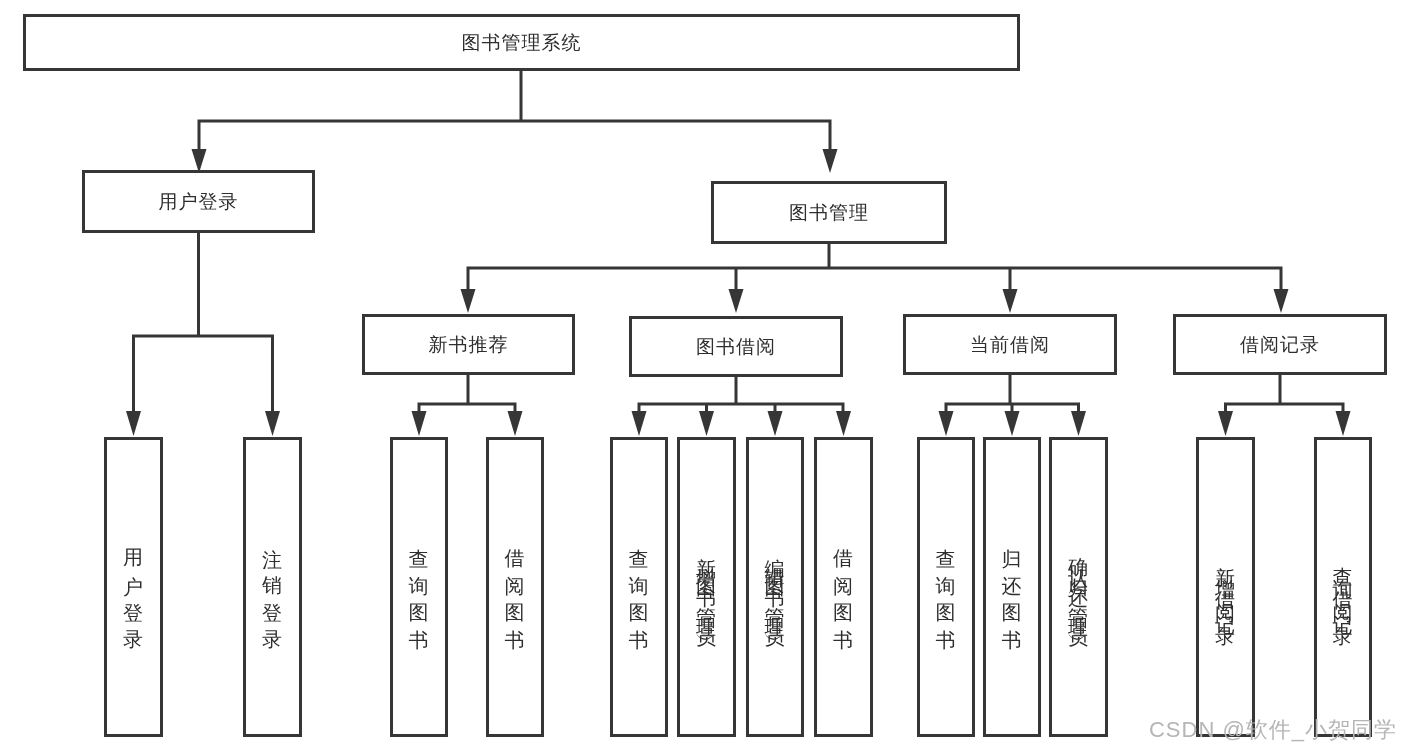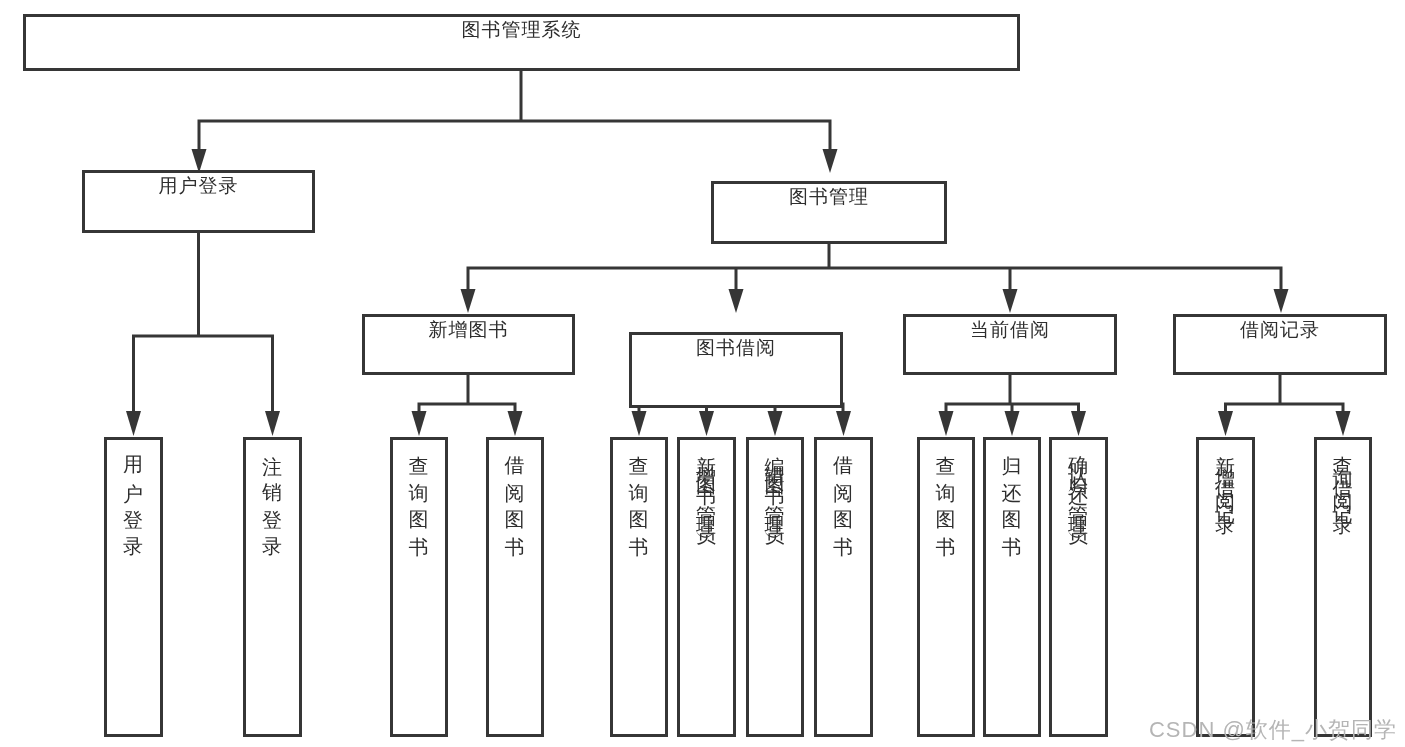--- a/index.html
+++ b/index.html
@@ -3,21 +3,21 @@
 <meta charset="utf-8">
 <style>
   html,body{margin:0;padding:0;background:#ffffff;}
   .canvas{
     position:relative;width:1405px;height:747px;background:#ffffff;
     font-family:"Liberation Sans",sans-serif;overflow:hidden;
   }
   svg.wires{position:absolute;left:0;top:0;pointer-events:none;}
   .node{
     position:absolute;background:#ffffff;border:3px solid #363636;
-    display:flex;justify-content:center;
+    display:flex;align-items:center;justify-content:center;
     color:#2e2e2e;box-sizing:border-box;
   }
   .node.h{font-size:19px;letter-spacing:1px;}
   .node.v span{
     writing-mode:vertical-rl;text-orientation:mixed;
     font-size:20px;line-height:1;display:block;
   }
   .v4 span{letter-spacing:27px;}
   .v6 span{letter-spacing:12px;}
   .v9 span{letter-spacing:10px;}
@@ -69,23 +69,23 @@
   </div>
 
   <div class="node h" style="left:82px;top:170px;width:233px;height:63px">
     <span>用户登录</span>
   </div>
   <div class="node h" style="left:711px;top:181px;width:236px;height:63px">
     <span>图书管理</span>
   </div>
 
   <div class="node h" style="left:362px;top:314px;width:213px;height:61px">
-    <span>新增图书</span>
+    <span>新书推荐</span>
   </div>
-  <div class="node h" style="left:629px;top:332px;width:214px;height:76px">
+  <div class="node h" style="left:629px;top:316px;width:214px;height:61px">
     <span>图书借阅</span>
   </div>
   <div class="node h" style="left:903px;top:314px;width:214px;height:61px">
     <span>当前借阅</span>
   </div>
   <div class="node h" style="left:1173px;top:314px;width:214px;height:61px">
     <span>借阅记录</span>
   </div>
 
   <div class="node v v4" style="left:104px;top:437px;width:59px;height:300px">

